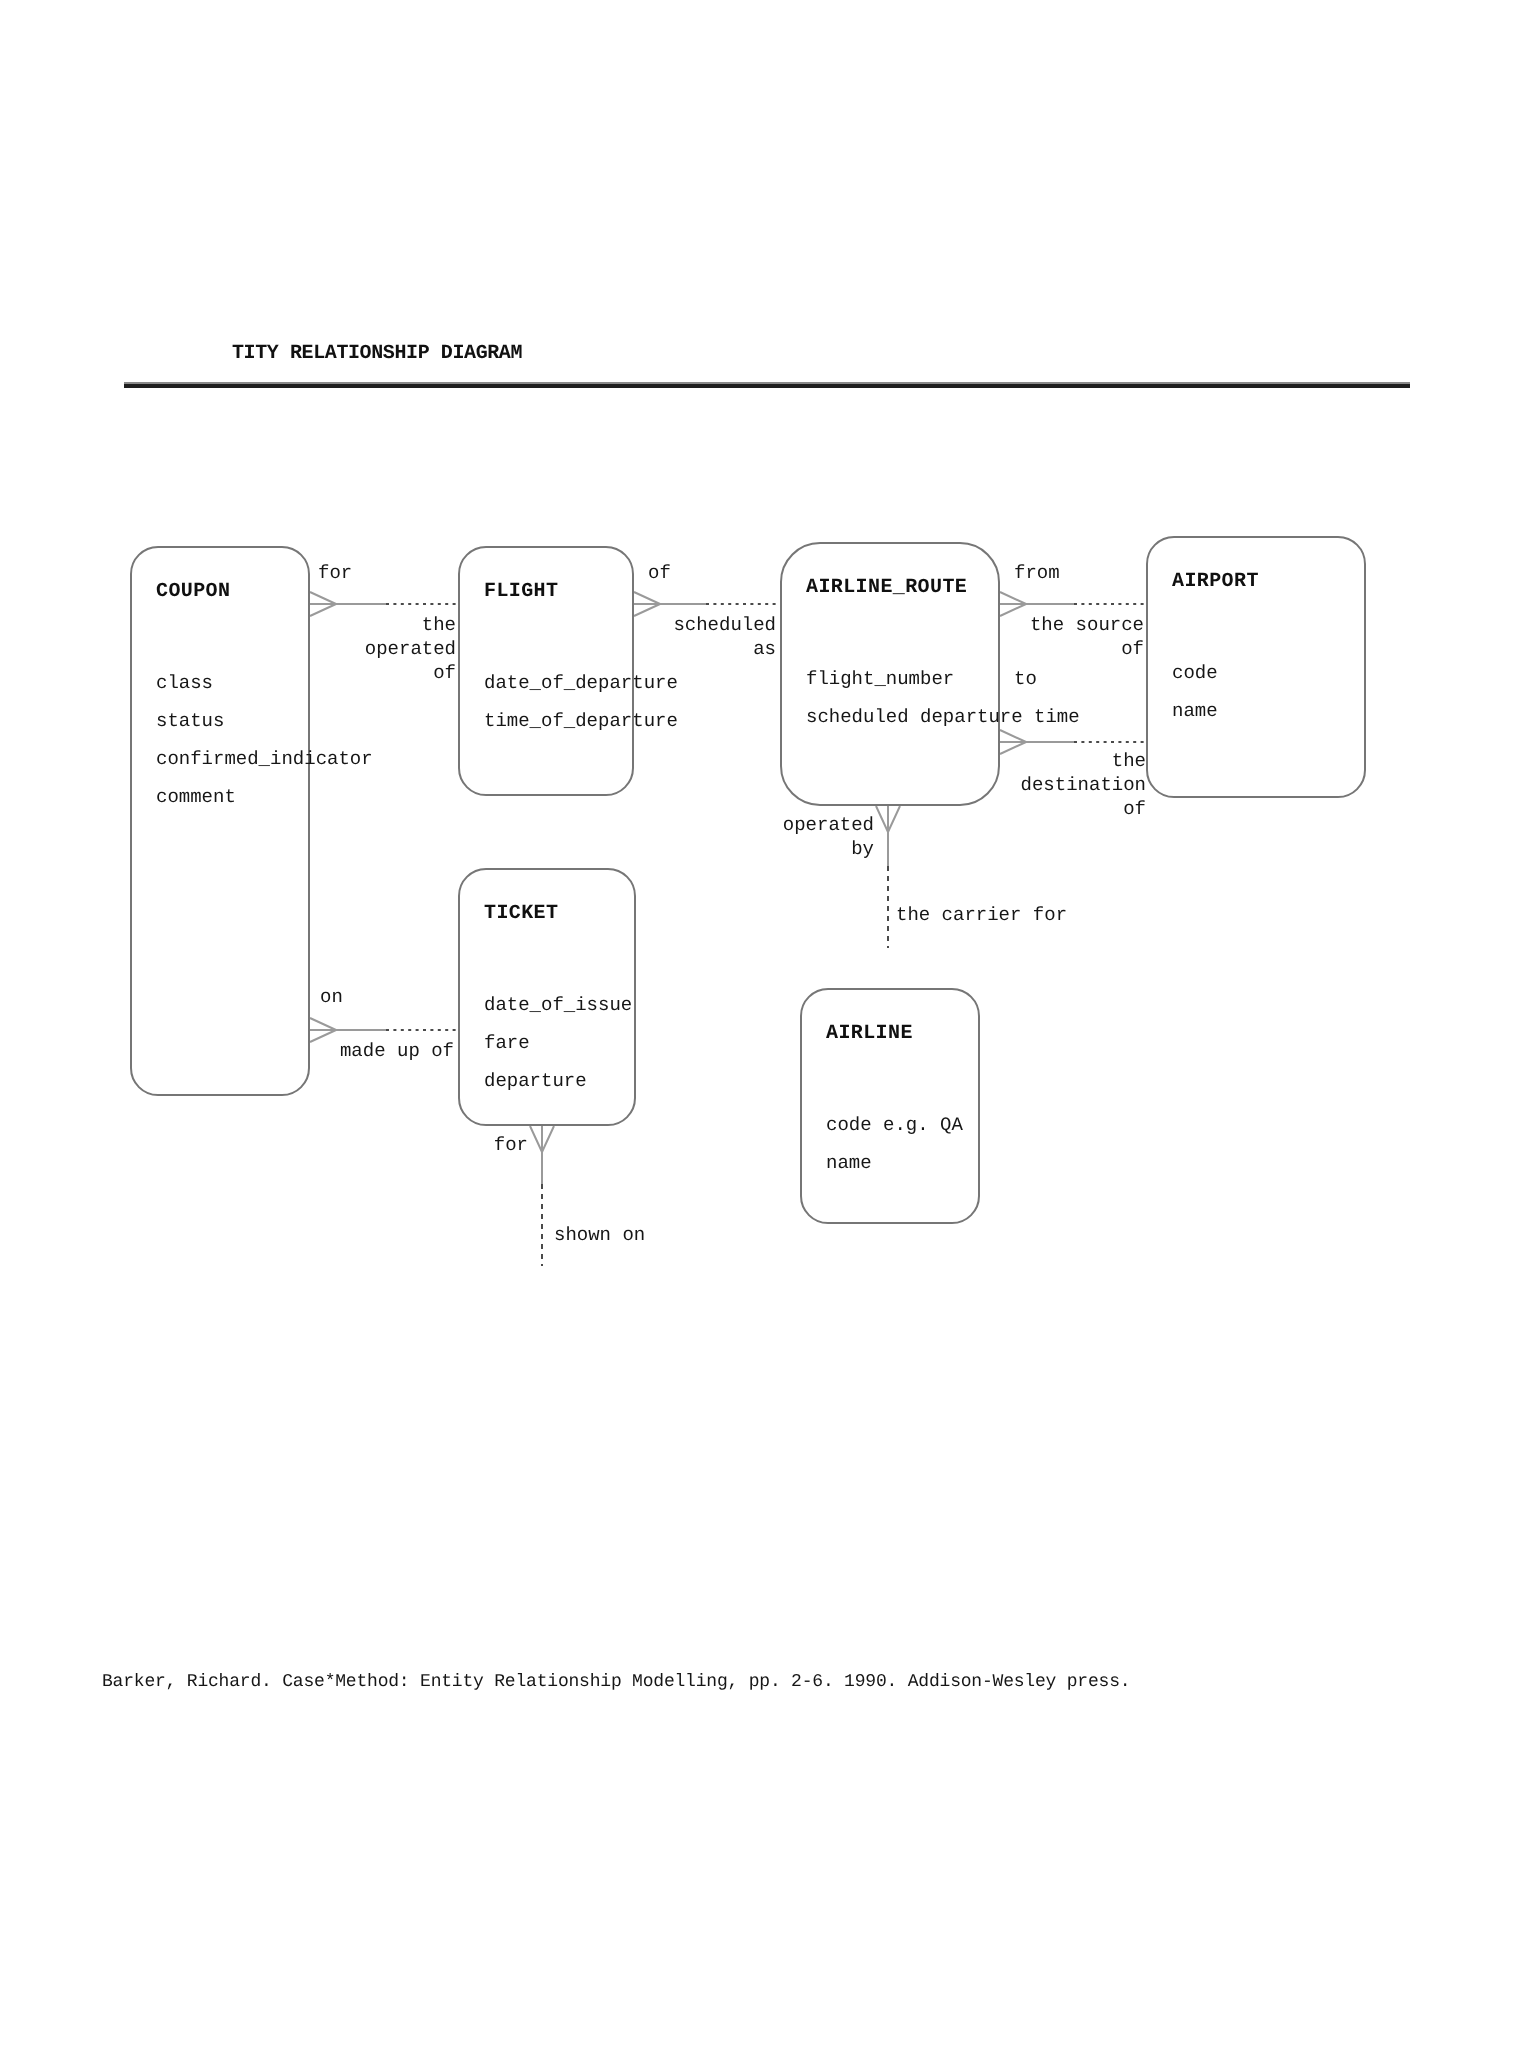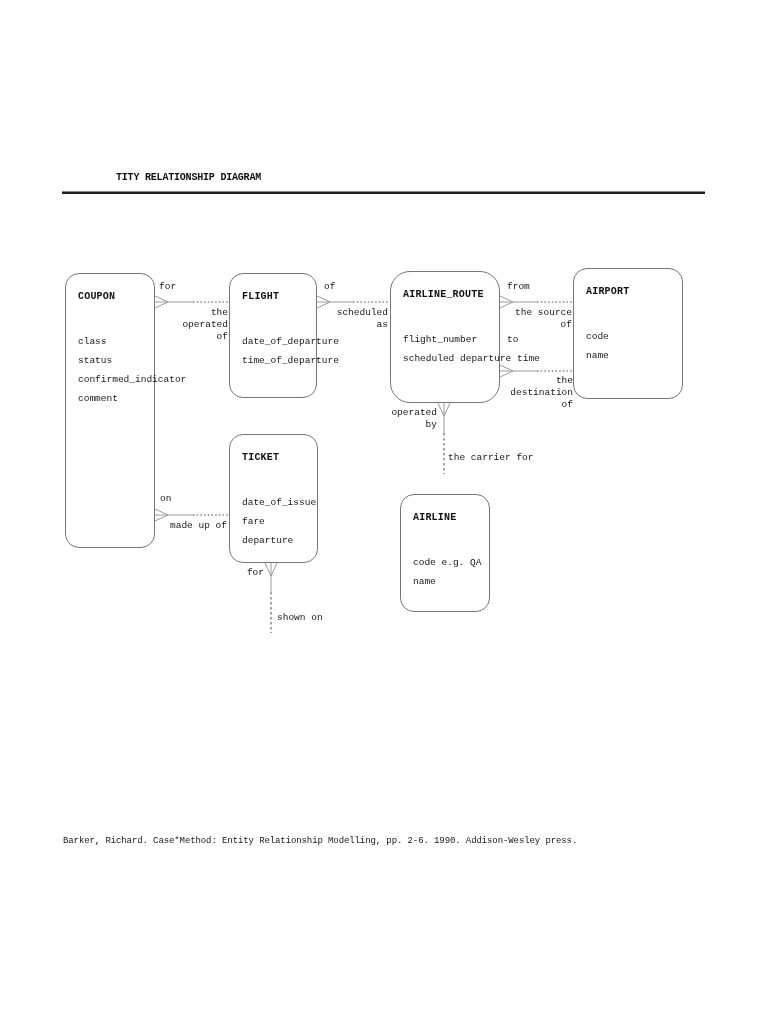--- a/index.html
+++ b/index.html
@@ -31,21 +31,21 @@
   .entity-attrs{margin:30px 0 0 12px;font-size:9.5px;line-height:19px;color:#161616;}
   .attr{white-space:nowrap;}
   
   .rel-label{
     position:absolute;z-index:3;font-size:9.5px;line-height:12px;color:#161616;
     white-space:nowrap;
   }
   .rel-label.ra{text-align:right;white-space:normal;}
   
   .citation{
-    position:absolute;left:63px;top:836px;font-size:9px;color:#161616;
+    position:absolute;left:51px;top:836px;font-size:9px;color:#161616;
     white-space:nowrap;letter-spacing:-0.1px;
   }
 </style>
 </head>
 <body>
 
 <div id="page">
 
   <div class="doc-title">TITY RELATIONSHIP DIAGRAM</div>
   <div class="doc-rule"></div>

